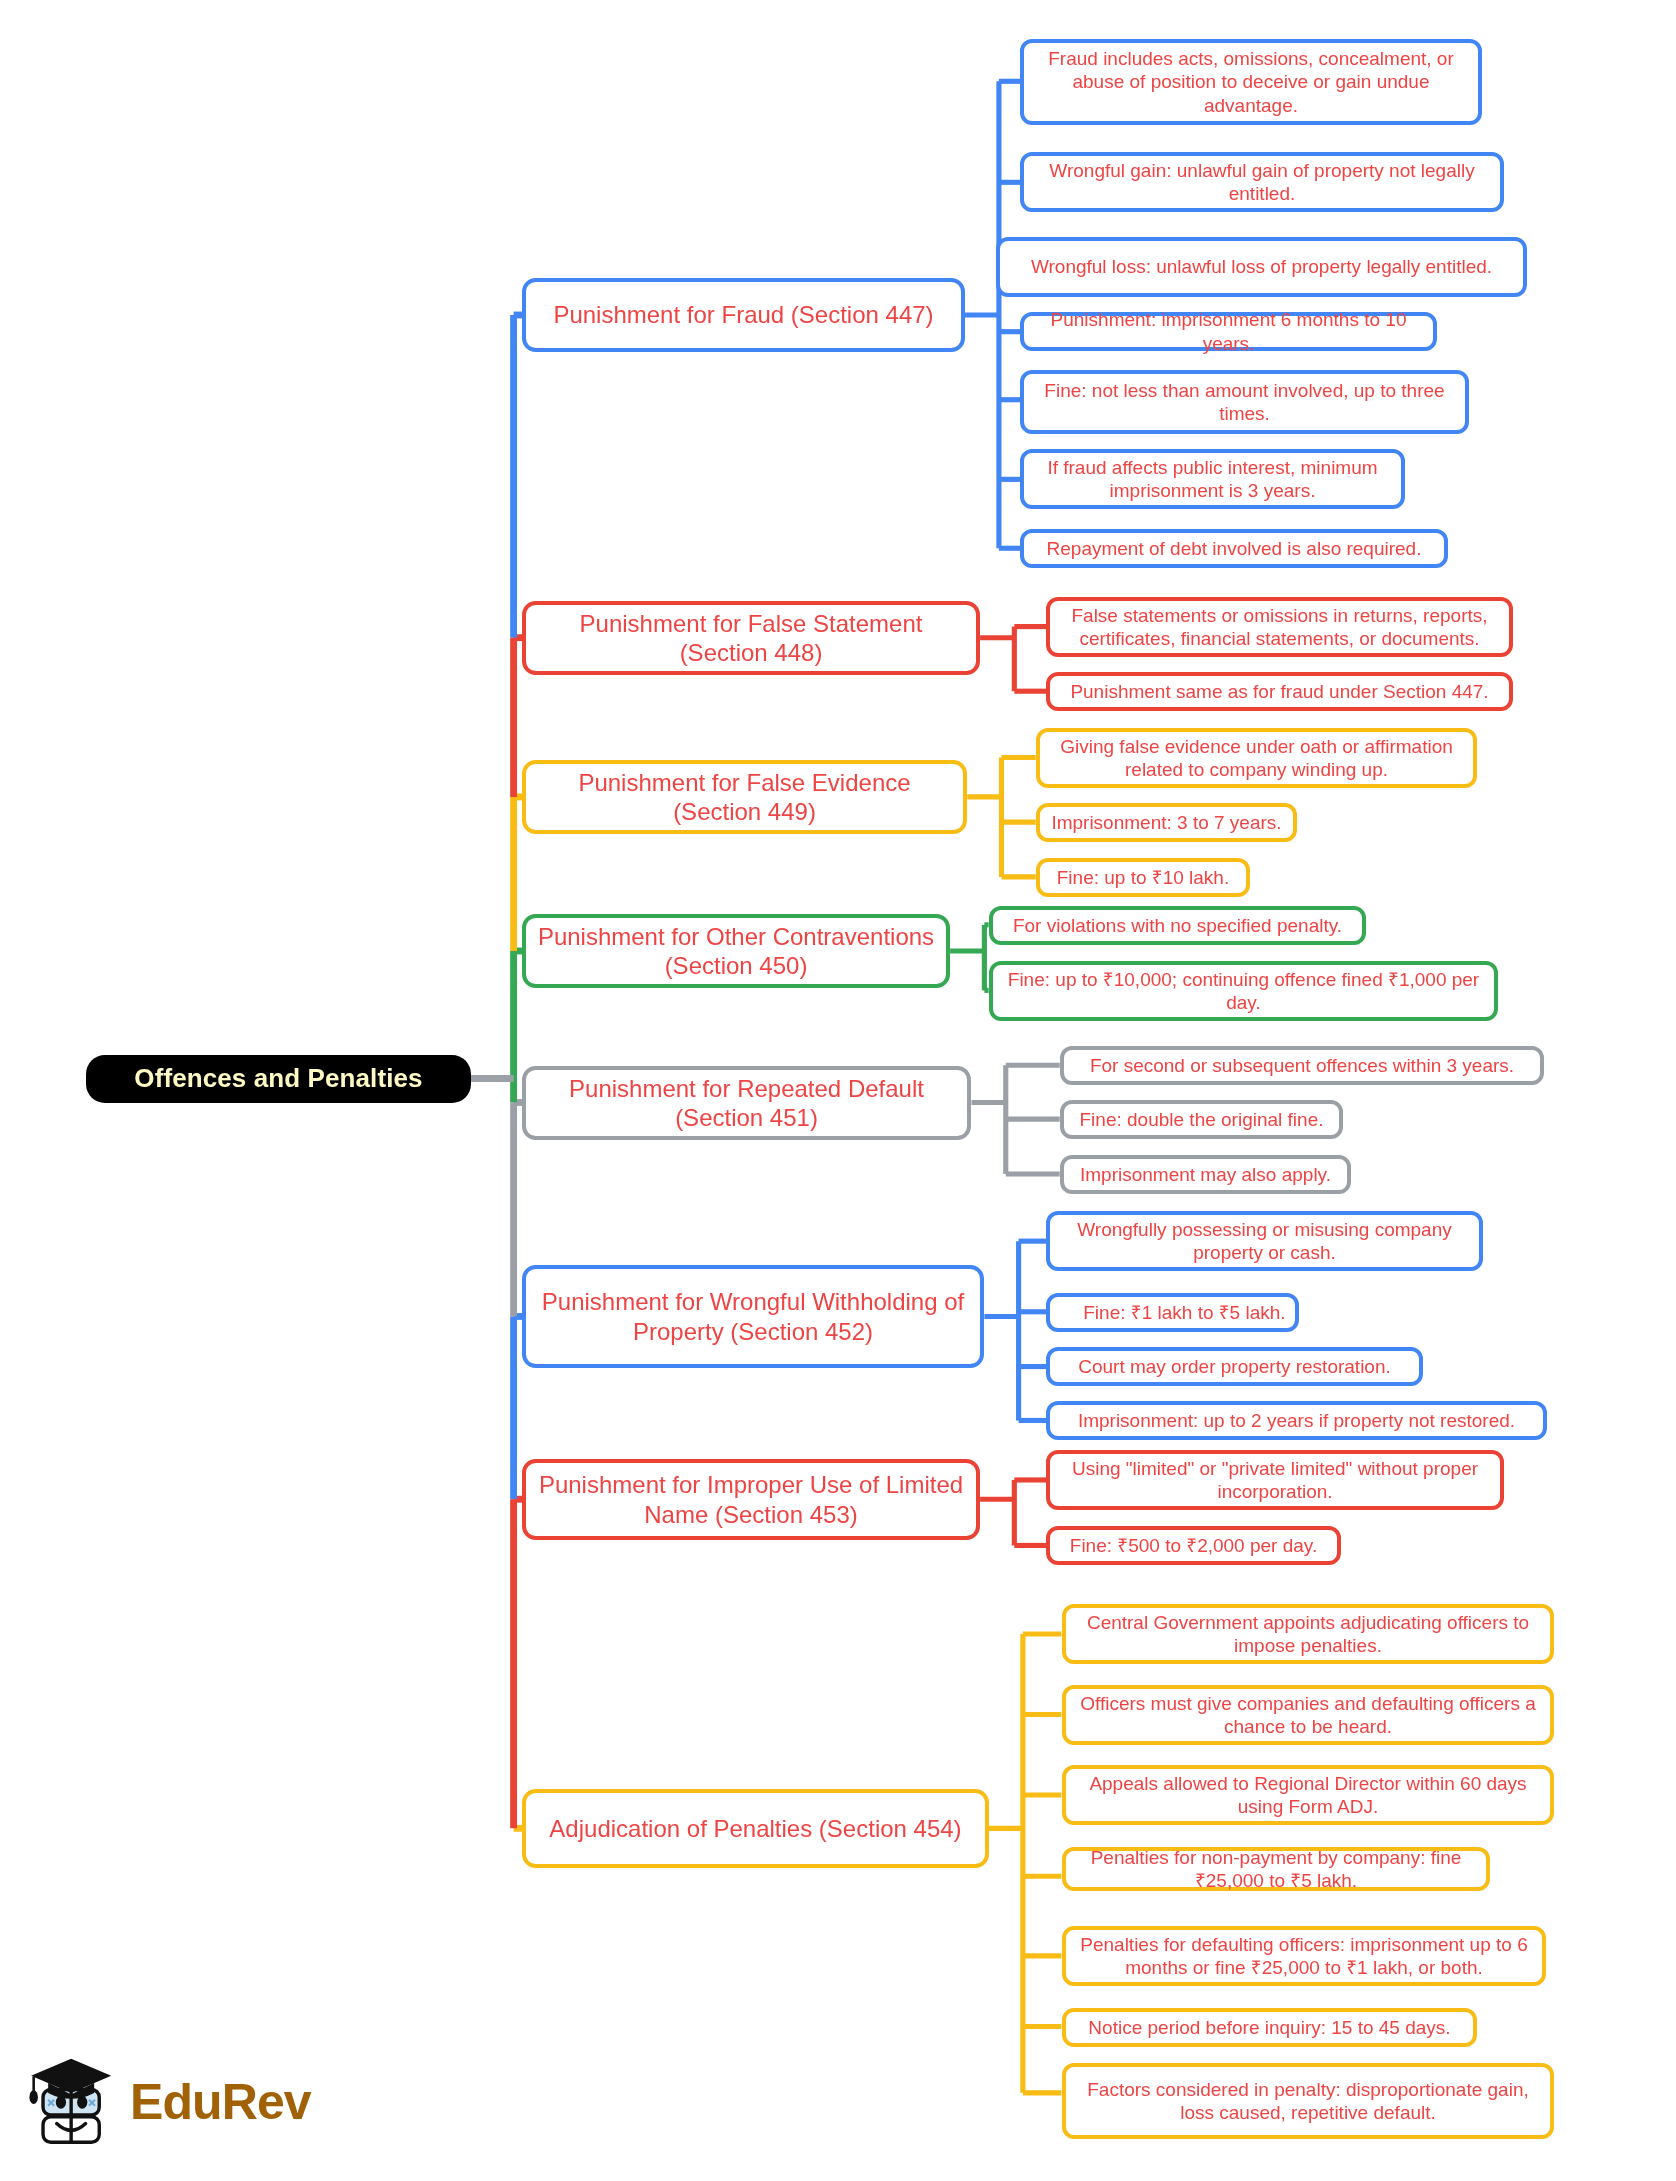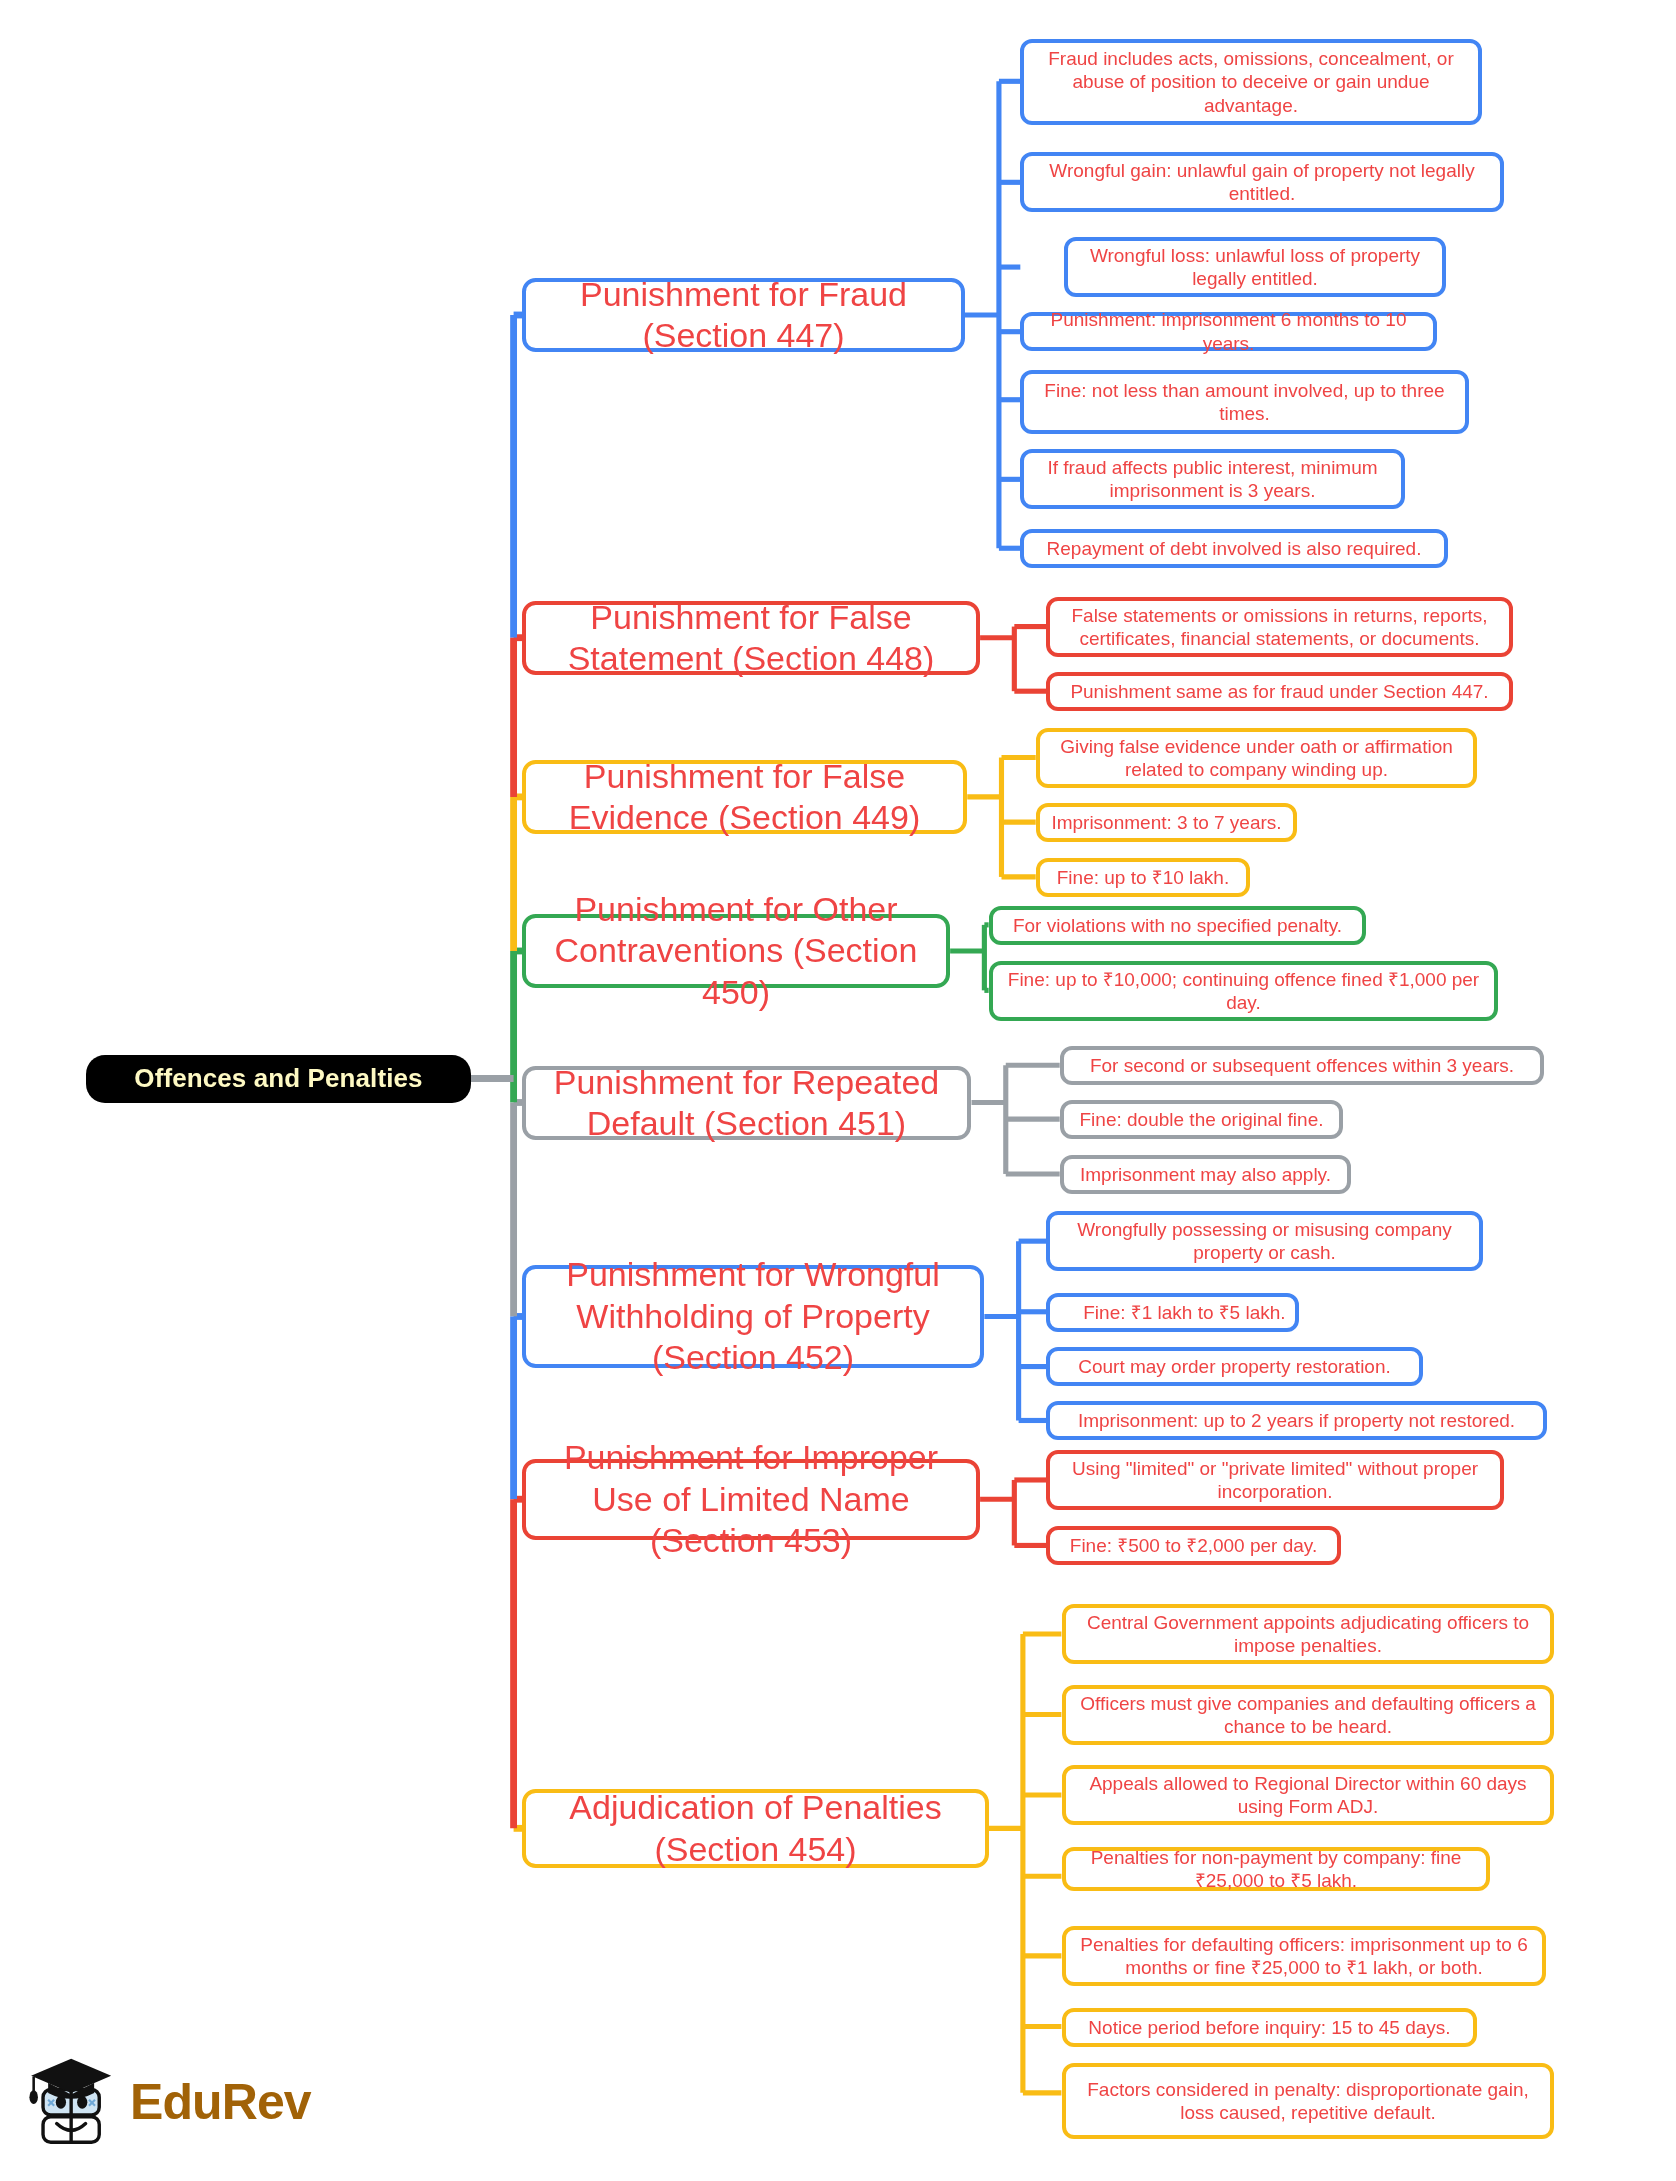--- a/index.html
+++ b/index.html
@@ -42,21 +42,21 @@
     border: none;
     border-radius: 19px;
     font-size: 26px;
     font-weight: bold;
     padding: 5.1px 15.4px;
     letter-spacing: 0.1px;
   }
   .branch-node {
     border-width: 4.3px;
     border-radius: 13.7px;
-    font-size: 34px;
+    font-size: 24px;
     padding: 5.1px 10.3px;
   }
   .leaf-node {
     border-width: 4.3px;
     border-radius: 12px;
     font-size: 19px;
     padding: 4.3px 9.4px;
   }
   
   .c-blue   { border-color: #4285F4; }
@@ -161,21 +161,21 @@
 
   <div class="node branch-node c-blue" style="left:522px; top:278px; width:443px; height:74px;">
     <span>Punishment for Fraud (Section 447)</span>
   </div>
   <div class="node leaf-node c-blue" style="left:1020px; top:39px; width:462px; height:86px;">
     <span>Fraud includes acts, omissions, concealment, or abuse of position to deceive or gain undue advantage.</span>
   </div>
   <div class="node leaf-node c-blue" style="left:1020px; top:152px; width:484px; height:60px;">
     <span>Wrongful gain: unlawful gain of property not legally entitled.</span>
   </div>
-  <div class="node leaf-node c-blue" style="left:1064px; top:237px; width:382px; height:60px;">
+  <div class="node leaf-node c-blue" style="left:996px; top:237px; width:531px; height:60px;">
     <span>Wrongful loss: unlawful loss of property legally entitled.</span>
   </div>
   <div class="node leaf-node c-blue" style="left:1020px; top:312px; width:417px; height:39px;">
     <span>Punishment: imprisonment 6 months to 10 years.</span>
   </div>
   <div class="node leaf-node c-blue" style="left:1020px; top:370px; width:449px; height:64px;">
     <span>Fine: not less than amount involved, up to three times.</span>
   </div>
   <div class="node leaf-node c-blue" style="left:1020px; top:449px; width:385px; height:60px;">
     <span>If fraud affects public interest, minimum imprisonment is 3 years.</span>

